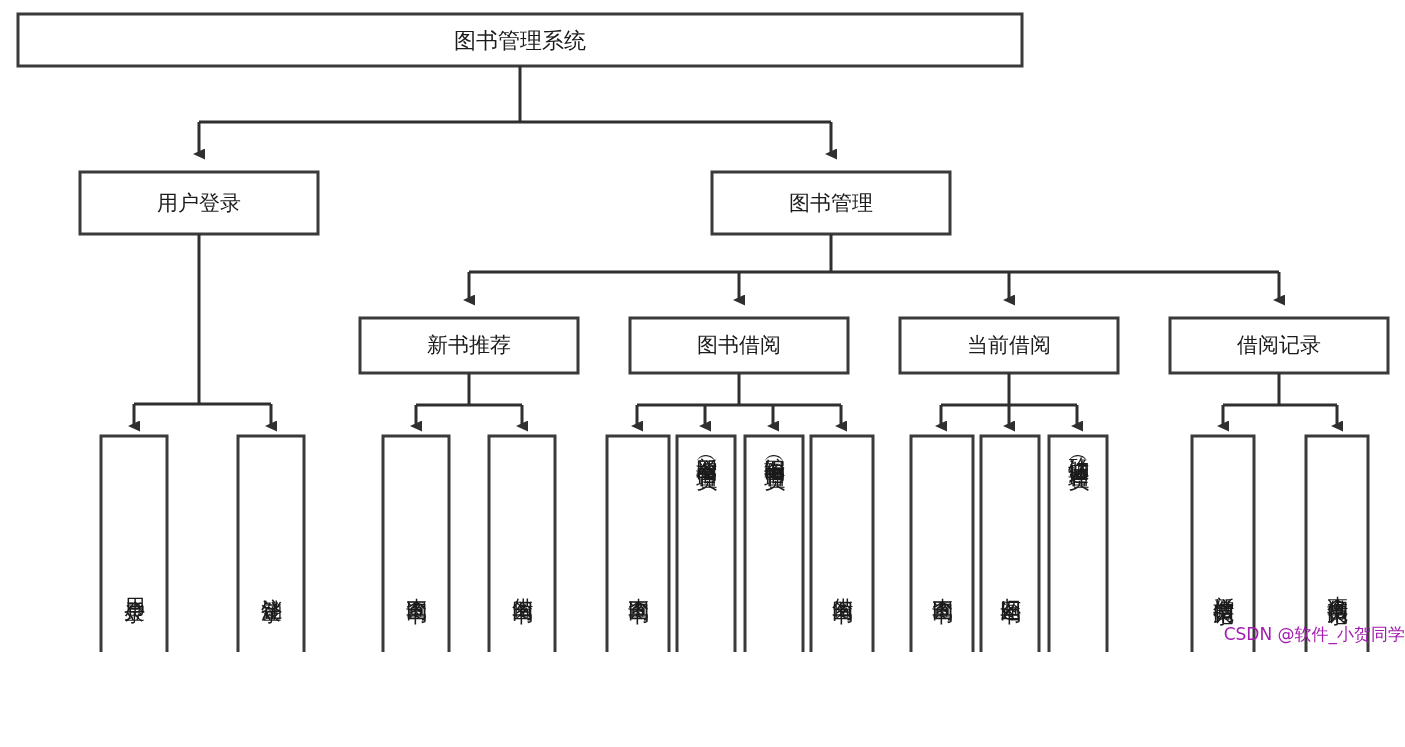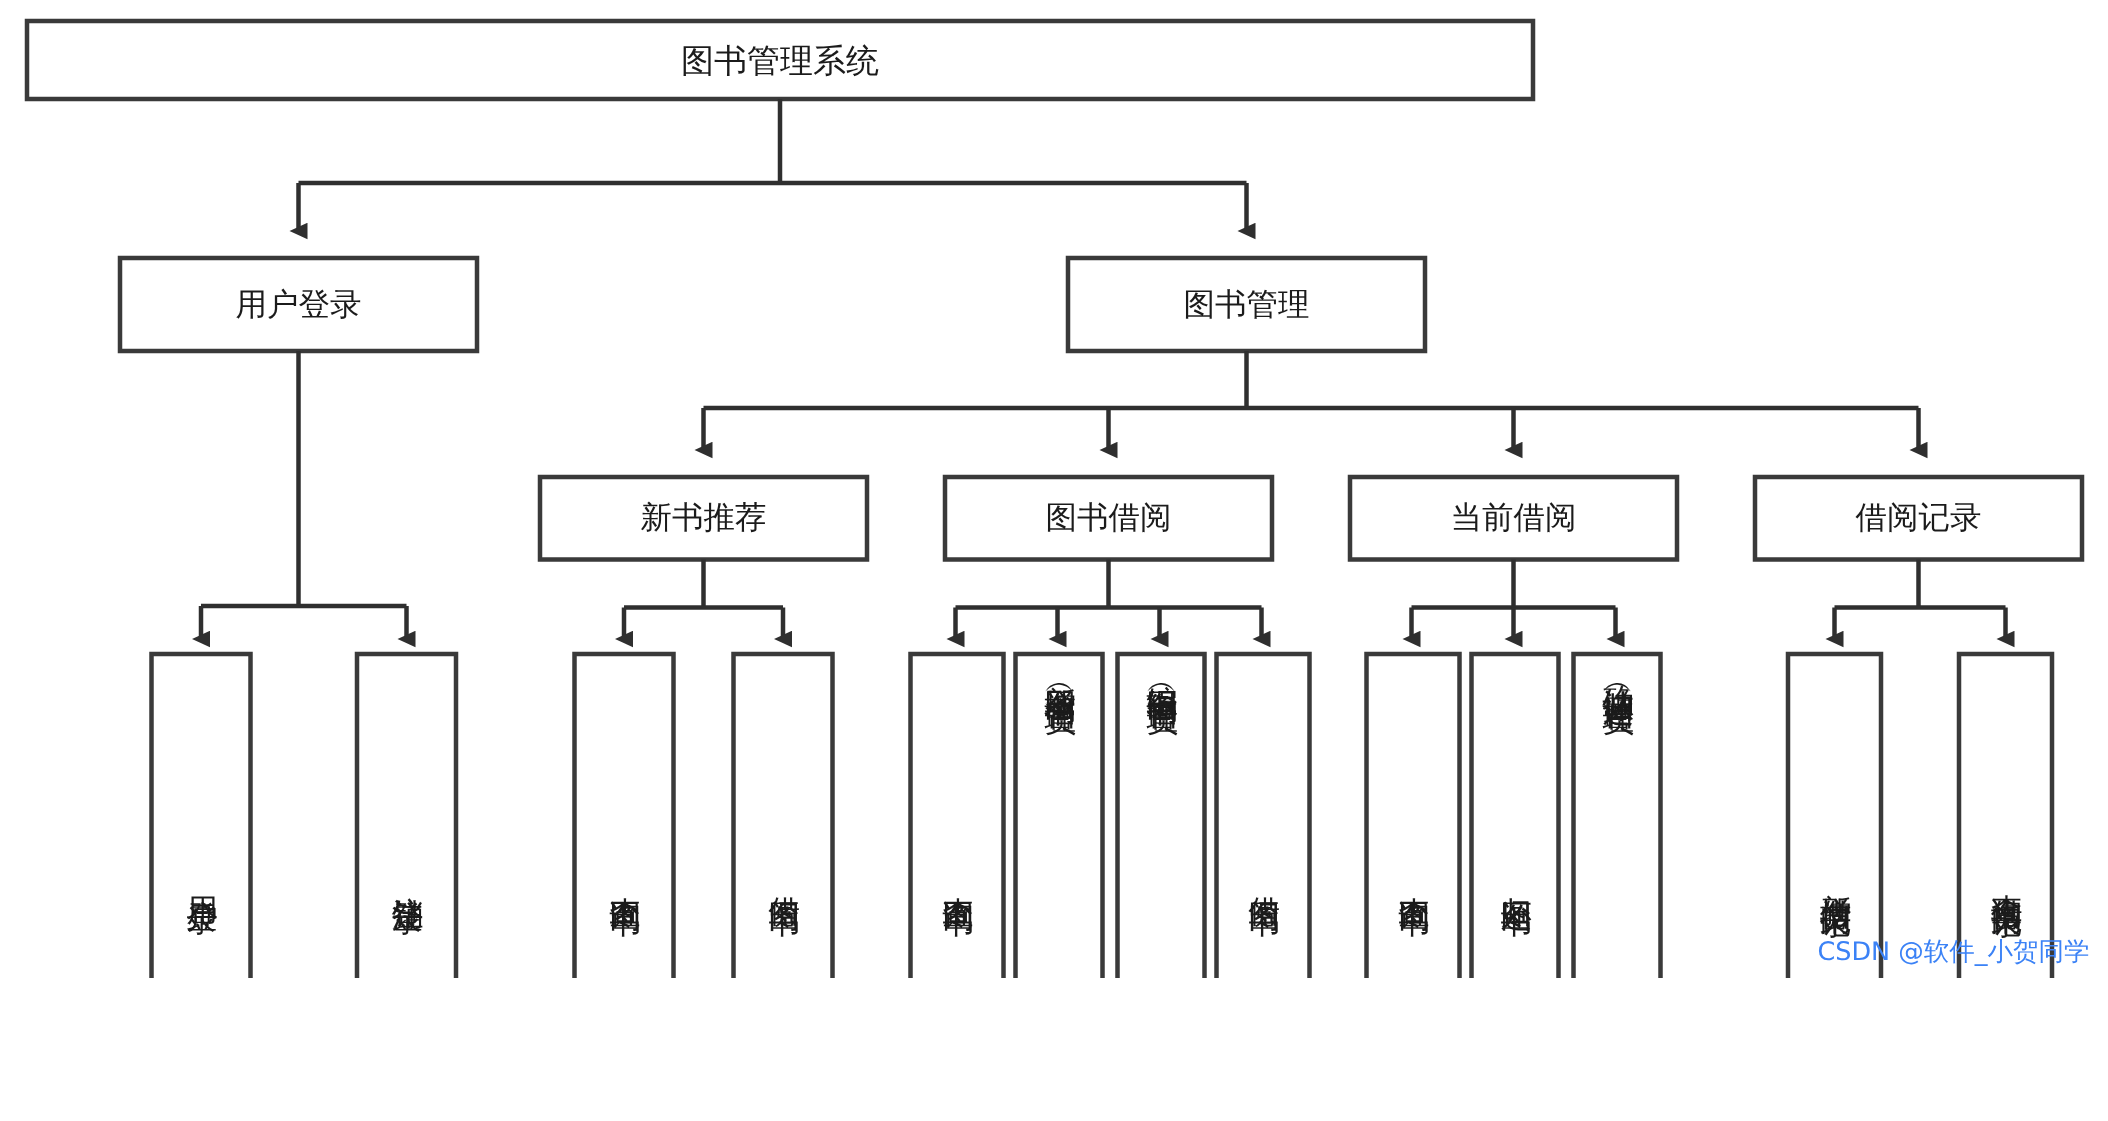--- a/index.html
+++ b/index.html
@@ -66,25 +66,25 @@
     display: flex;
     justify-content: flex-start;
     align-items: center;
     pointer-events: none;
   }
   .vlabel.center {
     justify-content: center;
   }
   .watermark {
     position: absolute;
-    right: 12px;
+    right: 0;
     bottom: 6px;
     font-family: "DejaVu Sans", "Liberation Sans", sans-serif;
     font-size: 17px;
-    color: #3b82f6;
+    color: #a21caf;
     white-space: nowrap;
   }
 </style>
 </head>
 <body>
 
 <div id="canvas">
 
   <svg id="diagram" viewBox="0 0 1405 747">
     <defs>

